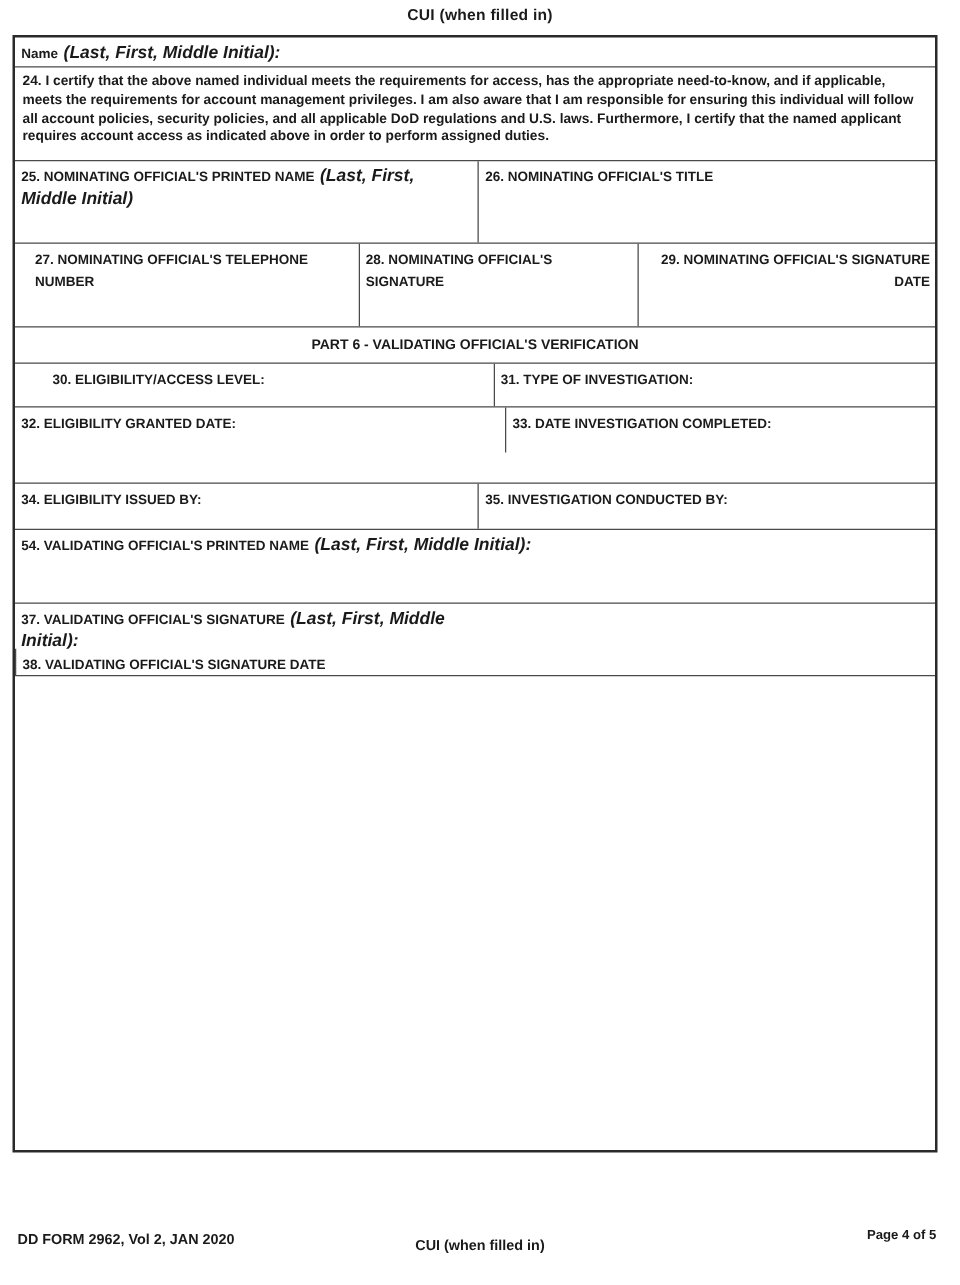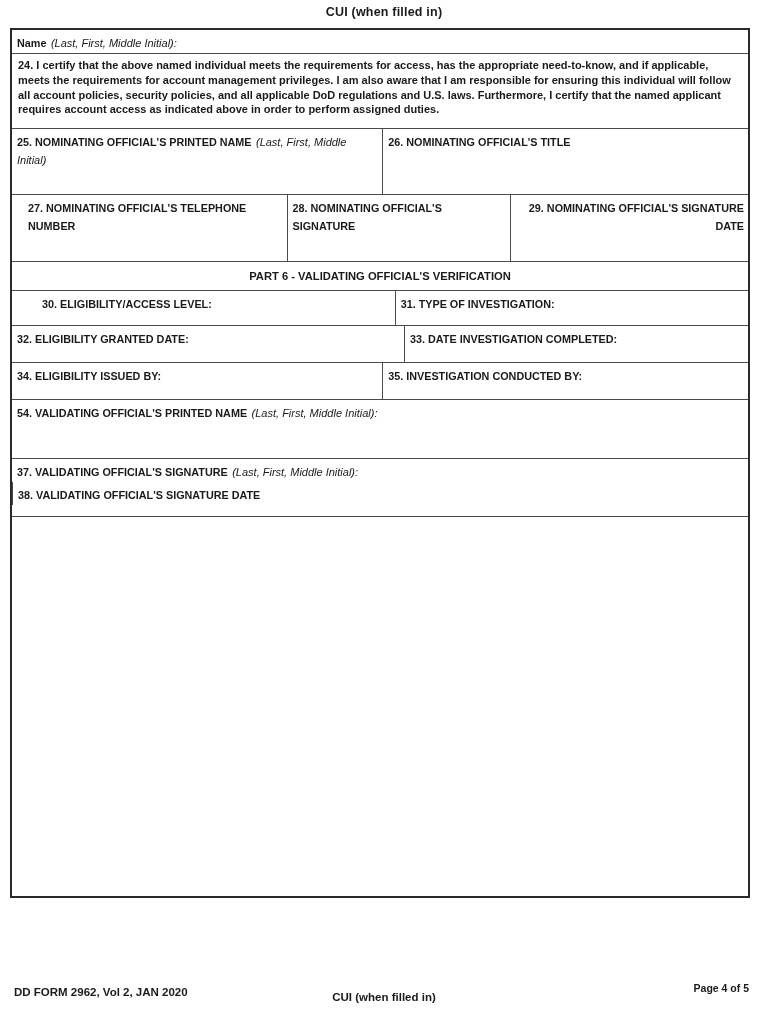--- a/index.html
+++ b/index.html
@@ -48,23 +48,23 @@
     padding: 3px 4px 2px 5px;
     overflow: hidden;
   }
   .cell + .cell { border-left: 1px solid #4a4a4a; }
   .lbl {
     font-weight: bold;
     font-size: 10.8px;
     line-height: 13px;
   }
   .hint {
-    font-weight: normal;
+    font-weight: bold;
     font-style: italic;
-    font-size: 11px;
+    font-size: 14px;
     line-height: 13px;
   }
   .part-header {
     align-items: center;
     justify-content: center;
     text-align: center;
     font-weight: bold;
     font-size: 11.2px;
     display: flex;
   }
@@ -78,21 +78,21 @@
   
   .r-name   { height: 23px; }
   .r-part5  { height: 28px; }
   .r-24     { height: 75px; }
   .r-2526   { height: 66px; }
   .r-272829 { height: 67px; }
   .r-part6  { height: 29px; }
   .r-stmt   { height: 55px; }
   .r-3031   { height: 35px; padding-left: 25px; }
   .r-3233   { height: 37px; gap: 44px; }
-  .r-3435   { height: 37px; }
+  .r-3435   { height: 37px; margin-top: 24px; }
   .r-36     { height: 59px; }
   .r-3738   { height: 58px; flex-direction: column; }
   .r-empty  { height: 380px; }
   
   .w-half-l { width: 50.3%; }
   .w-half-r { width: 49.7%; }
   .w-full   { width: 100%; }
   .w-c1     { width: 37.3%; padding-left: 16px; }
   .w-c2     { width: 30.3%; }
   .w-c3     { width: 32.4%; text-align: right; }

